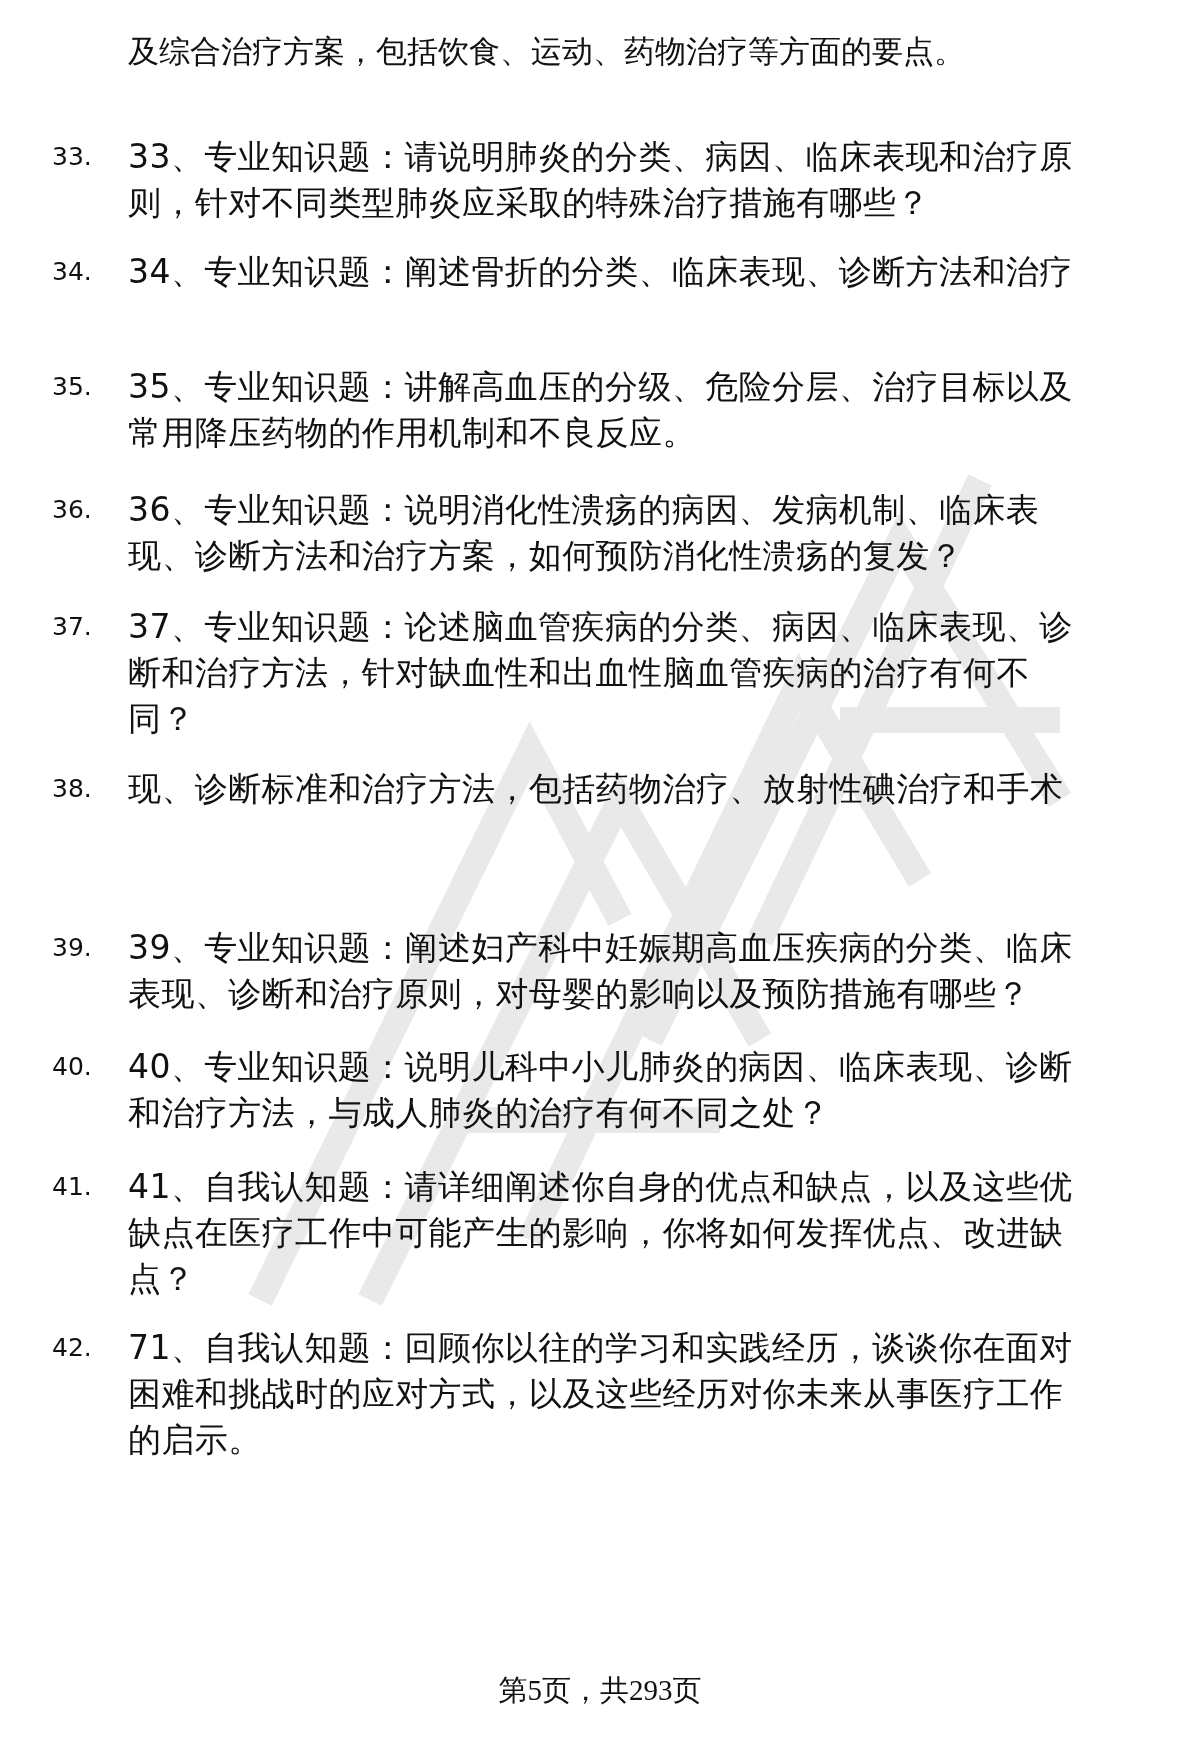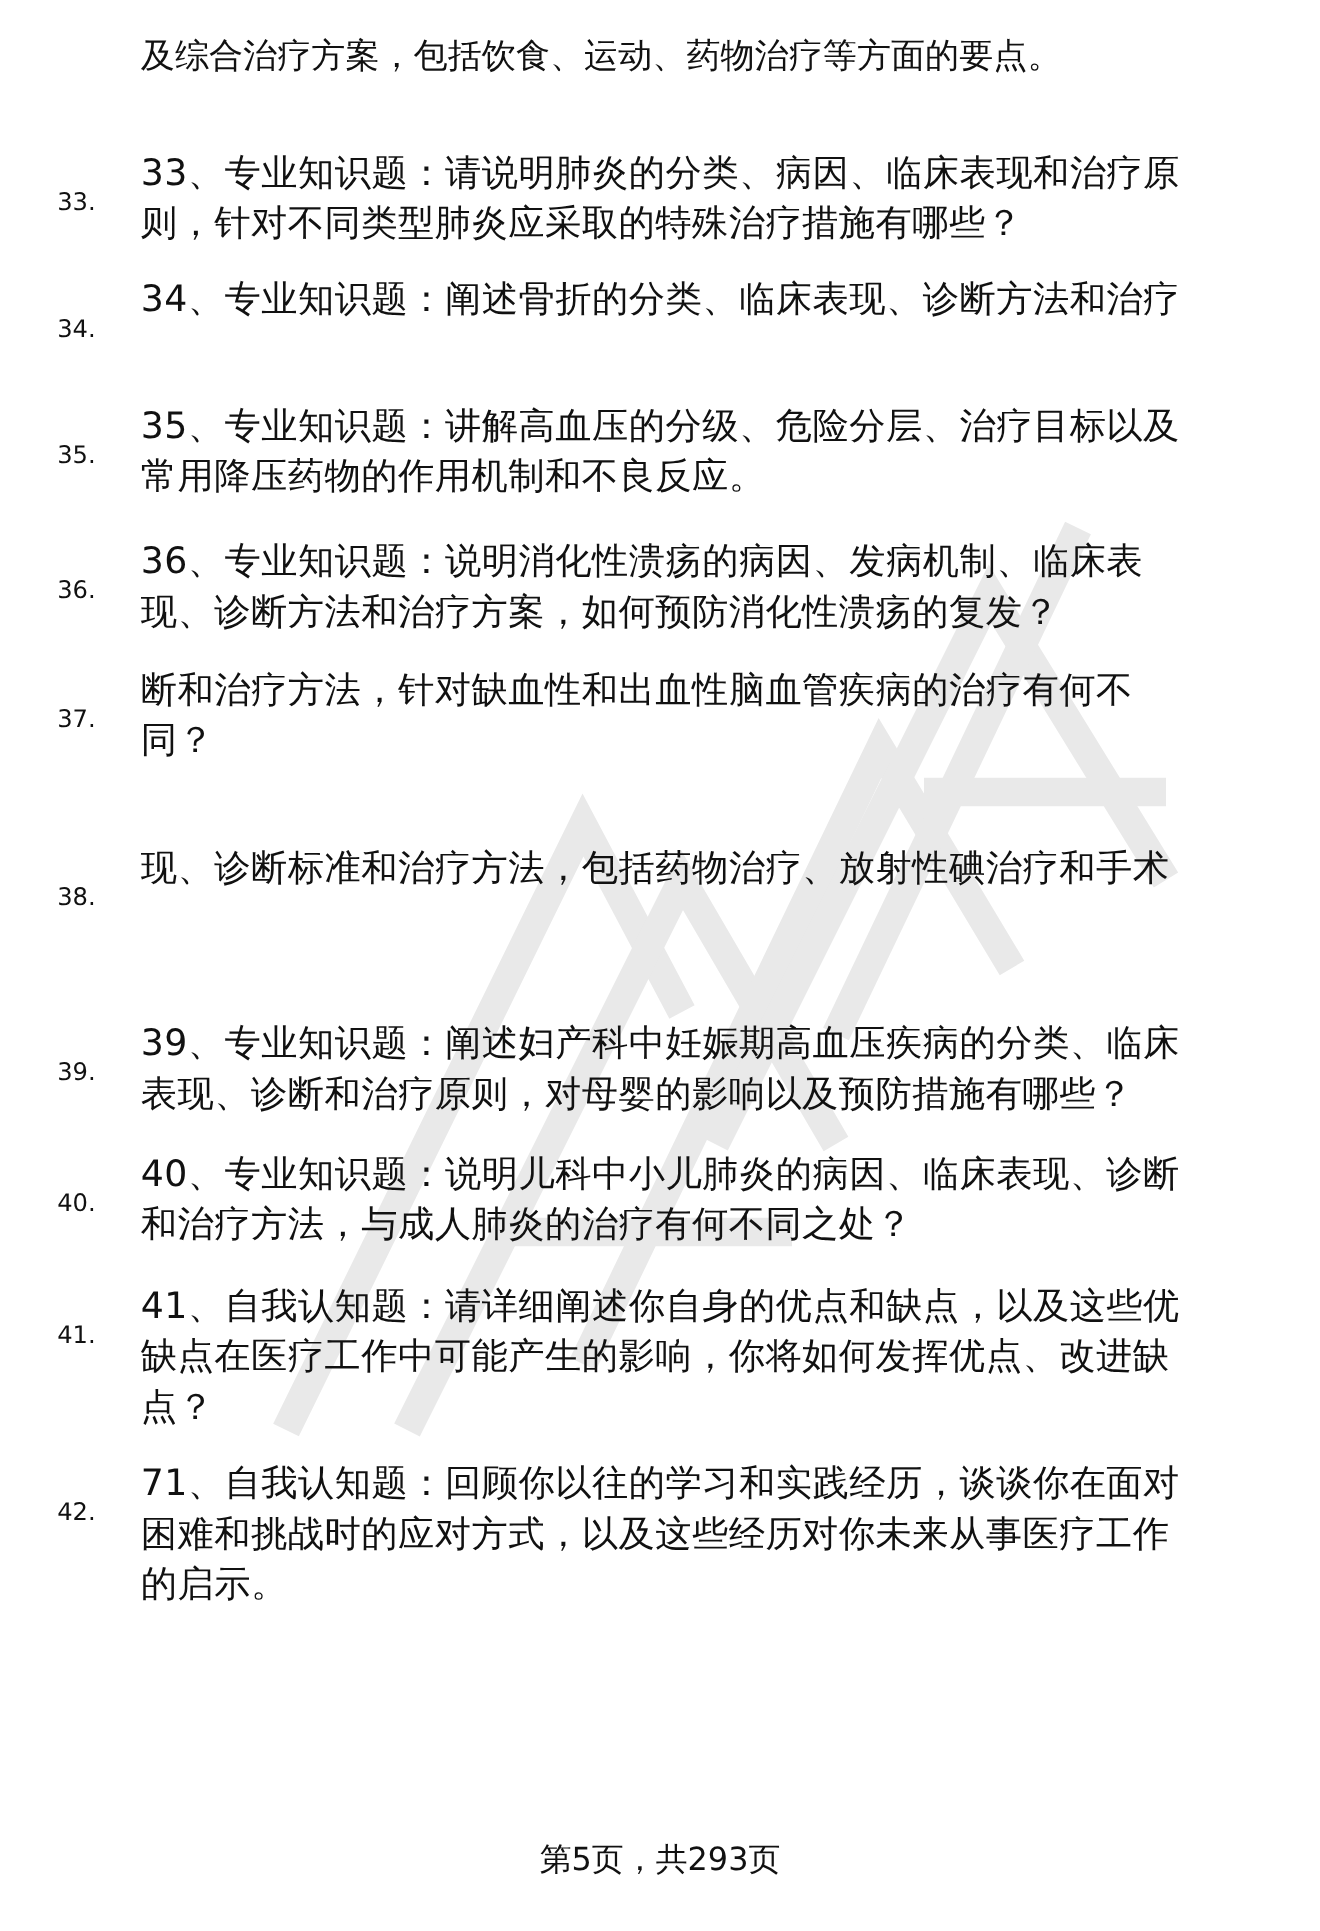--- a/index.html
+++ b/index.html
@@ -41,41 +41,41 @@
     }
     .item {
       position: absolute;
       left: 0;
       width: 1200px;
     }
     .item .num {
       position: absolute;
       left: 52px;
       top: 0;
-      font-size: 22px;
+      font-size: 25px;
       line-height: 46px;
-      margin-top: 28px;
     }
     .item .text {
       position: absolute;
       left: 128px;
       top: 0;
       width: 1020px;
       font-size: 33px;
       line-height: 46px;
       letter-spacing: 0.4px;
     }
     .footer {
       position: absolute;
       left: 0;
       width: 1200px;
       top: 1670px;
       text-align: center;
       font-size: 29px;
       line-height: 40px;
+      font-family: Liberation Serif, serif;
     }
   </style>
 </head>
 <body>
 
 <svg class="watermark" viewBox="0 0 900 900" xmlns="http://www.w3.org/2000/svg">
   <g fill="none" stroke="#e9e9e9" stroke-width="26" stroke-linejoin="miter">
     <path d="M60 880 L330 330 L420 500"></path>
     <path d="M170 880 L420 380 L560 620"></path>
     <path d="M330 820 L600 260 L720 460"></path>
@@ -116,20 +116,21 @@
     <span class="num">36.</span>
     <div class="text">
       <div>36、专业知识题：说明消化性溃疡的病因、发病机制、临床表</div>
       <div>现、诊断方法和治疗方案，如何预防消化性溃疡的复发？</div>
     </div>
   </div>
 
   <div class="item" style="top:604px;">
     <span class="num">37.</span>
     <div class="text">
+      <div>37、专业知识题：论述脑血管疾病的分类、病因、临床表现、诊</div>
       <div>断和治疗方法，针对缺血性和出血性脑血管疾病的治疗有何不</div>
       <div>同？</div>
     </div>
   </div>
 
   <div class="item" style="top:766px;">
     <span class="num">38.</span>
     <div class="text">
       <div>现、诊断标准和治疗方法，包括药物治疗、放射性碘治疗和手术</div>
     </div>

